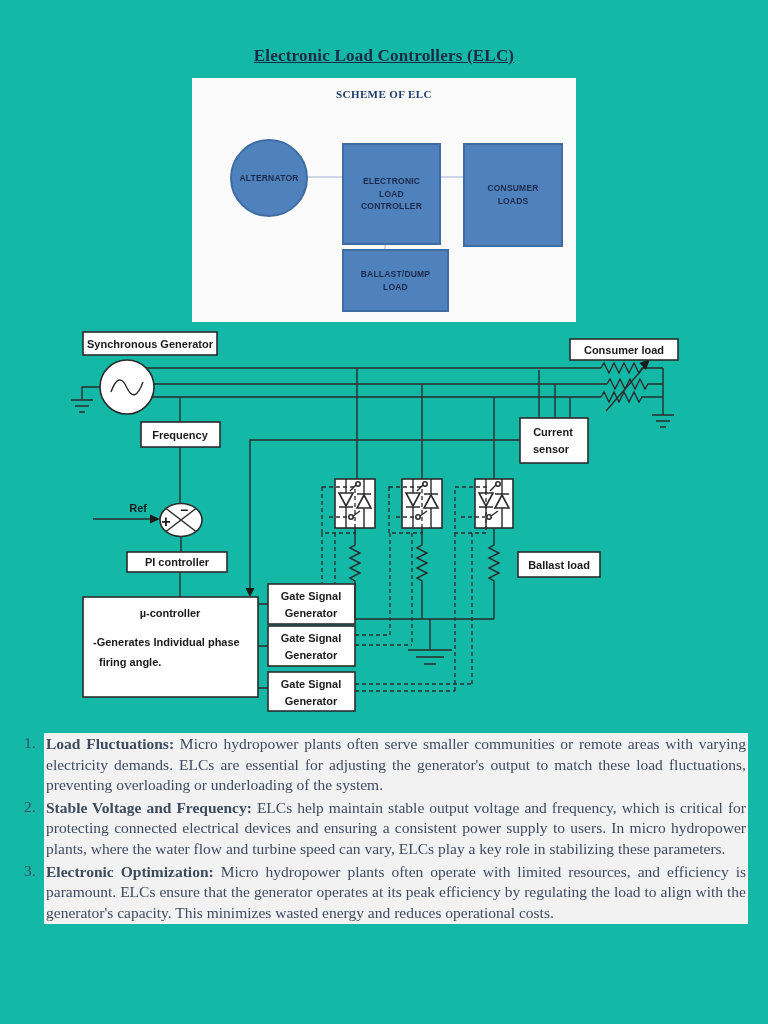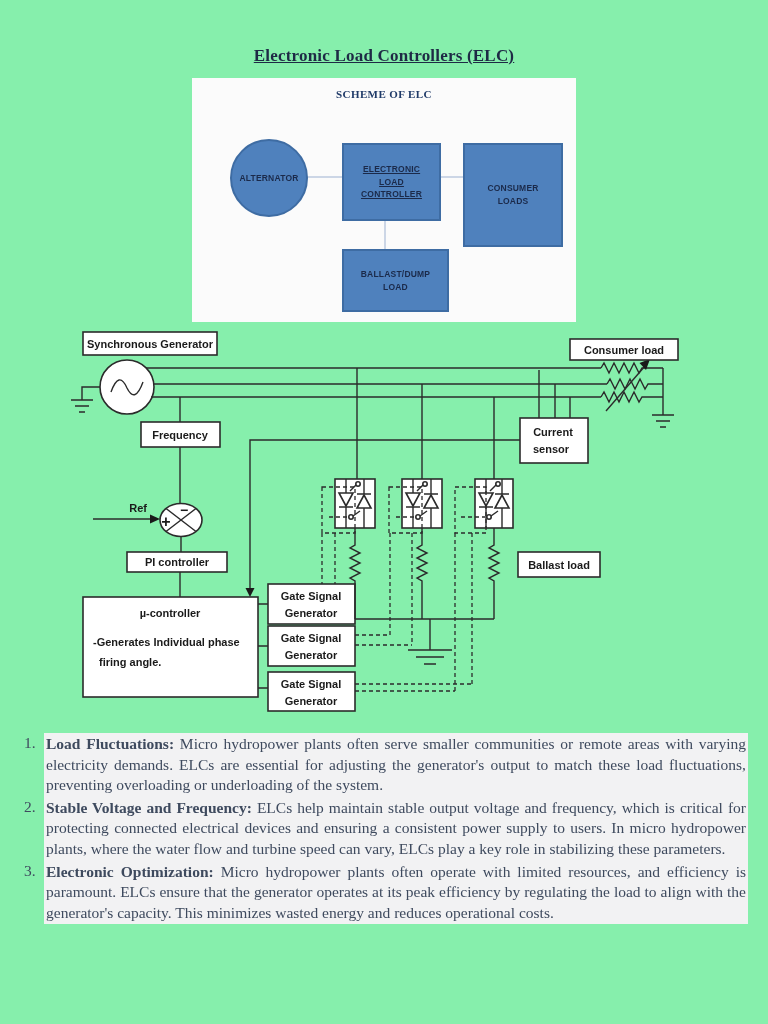--- a/index.html
+++ b/index.html
@@ -1,16 +1,16 @@
 <!DOCTYPE html>
 <html><head>
 <meta charset="utf-8">
 <style>
   html,body{margin:0;padding:0;background:#fff;}
-  #page{position:relative;width:768px;height:1024px;background:#86efac;overflow:hidden;
+  #page{position:relative;width:768px;height:1024px;background:#14b8a6;overflow:hidden;
         font-family:"Liberation Sans",sans-serif;}
   .img-bg{position:absolute;left:192px;top:78px;width:384px;height:244px;background:#fbfbfb;}
   .doc-title{position:absolute;top:46px;left:0;width:768px;text-align:center;
  font-family:"Liberation Serif",serif;font-weight:bold;font-size:17px;
              color:#1e2a45;text-decoration:underline;letter-spacing:.2px;}
   .scheme-title{position:absolute;top:88px;left:0;width:768px;text-align:center;
              font-family:"Liberation Serif",serif;font-weight:bold;font-size:11px;
              color:#1f3a68;letter-spacing:.4px;}
   
   .blk{position:absolute;display:flex;align-items:center;justify-content:center;text-align:center;
@@ -45,21 +45,21 @@
   <div class="doc-title">Electronic Load Controllers (ELC)</div>
   <div class="scheme-title">SCHEME OF ELC</div>
 
   <div class="conn" style="left:306px;top:176px;width:38px;height:2px;"></div>
   <div class="conn" style="left:429px;top:176px;width:36px;height:2px;"></div>
   <div class="conn" style="left:384px;top:213px;width:2px;height:37px;"></div>
 
   <div class="blk circle" style="left:230px;top:139px;width:74px;height:74px;text-align:right;">
     <span>ALTERNATOR</span>
   </div>
-  <div class="blk" style="left:342px;top:143px;width:83px;height:66px;padding:4px 6px;text-decoration:underline;">
+  <div class="blk" style="left:342px;top:143px;width:83px;height:66px;padding:16px 6px;">
     <span>ELECTRONIC LOAD CONTROLLER</span>
   </div>
   <div class="blk" style="left:463px;top:143px;width:84px;height:66px;padding:17px 6px;">
     <span>CONSUMER LOADS</span>
   </div>
   <div class="blk" style="left:342px;top:249px;width:83px;height:59px;padding:0 10px;">
     <span>BALLAST/DUMP LOAD</span>
   </div>
 
   <svg id="circuit" viewBox="0 325 768 395">

